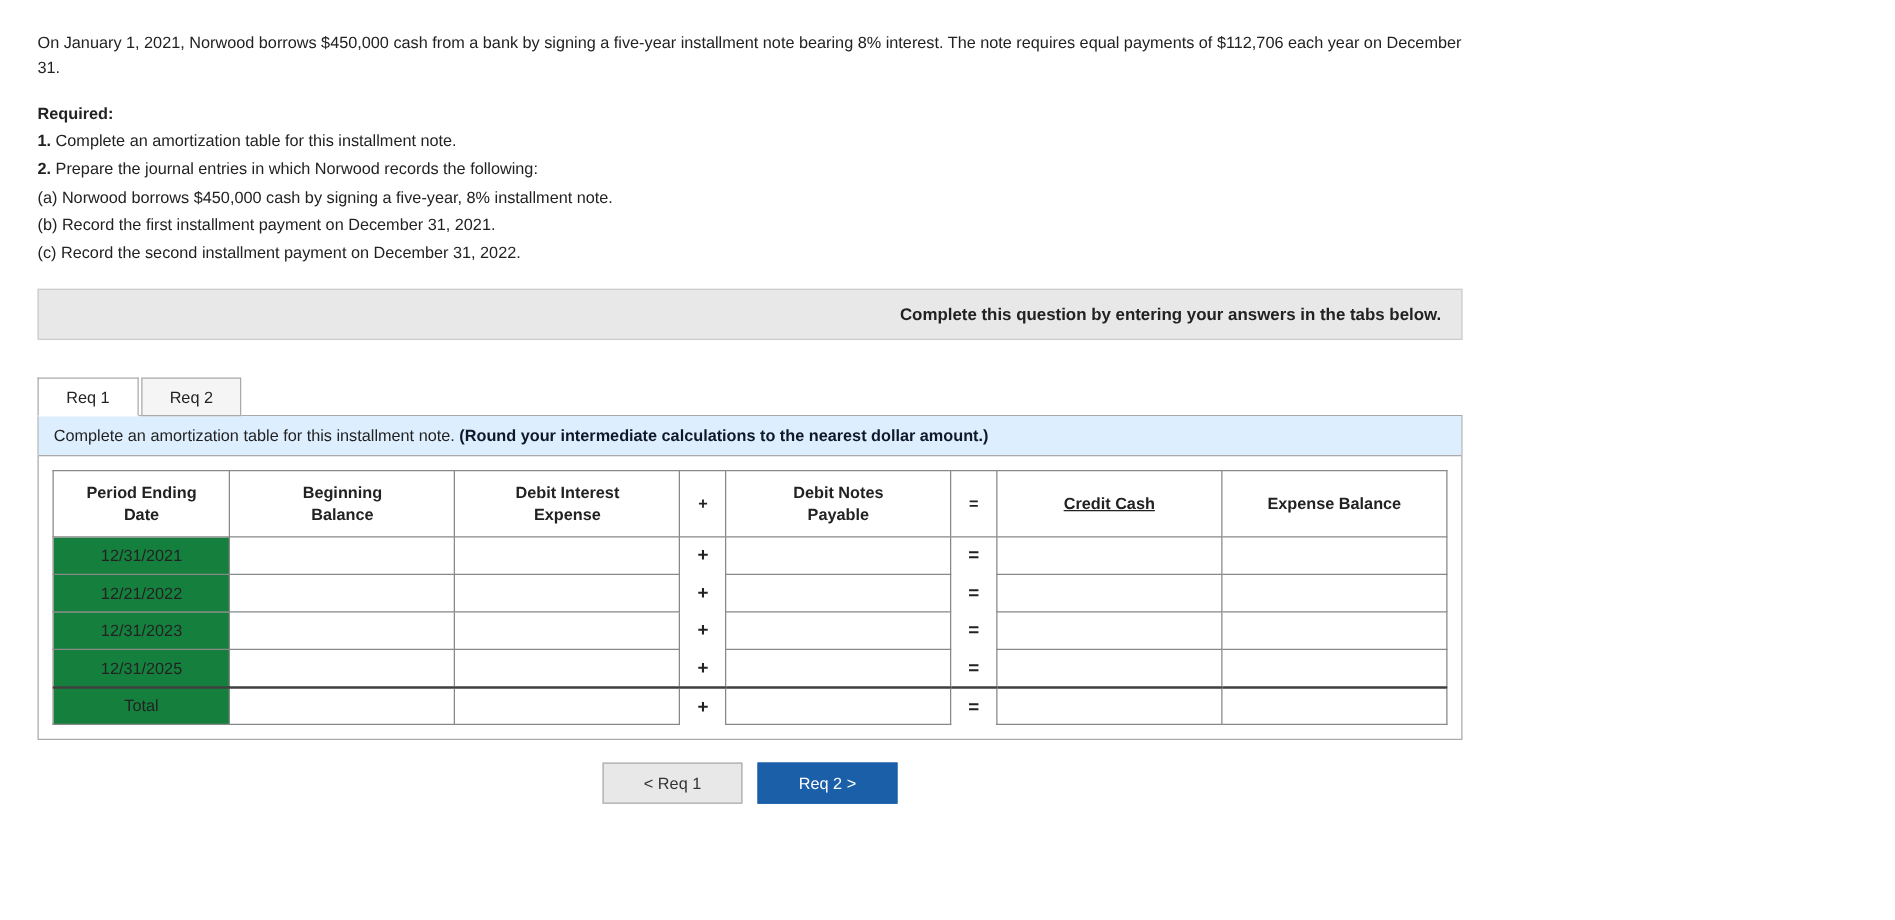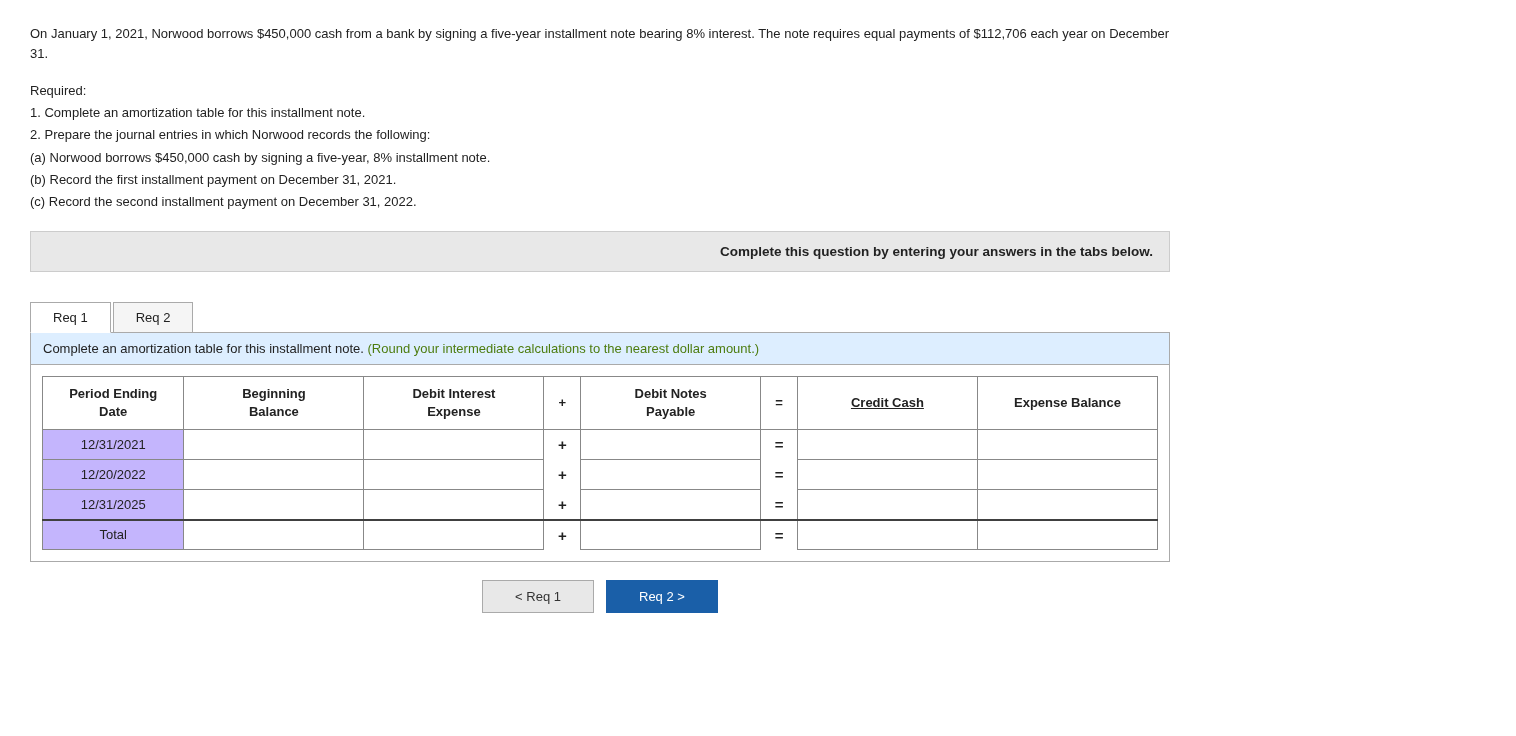--- a/index.html
+++ b/index.html
@@ -15,21 +15,21 @@
     .intro-text {
       max-width: 1140px;
       margin-bottom: 16px;
       line-height: 1.55;
     }
     .required-section {
       max-width: 1140px;
       margin-bottom: 18px;
       line-height: 1.7;
     }
-    .required-section .bold { font-weight: normal; }
+    .required-section .bold { font-weight: bold; }
     .instruction-box {
       background: #e8e8e8;
       border: 1px solid #ccc;
       padding: 12px 16px;
       max-width: 1140px;
       margin-bottom: 18px;
       font-weight: bold;
       font-size: 13.5px;
       text-align: right;
     }
@@ -56,21 +56,21 @@
       border: 1px solid #aaa;
       max-width: 1140px;
       margin-top: -1px;
     }
     .amort-instruction {
       background: #ddeeff;
       padding: 8px 12px;
       font-size: 13px;
       border-bottom: 1px solid #aaa;
     }
-    .amort-instruction .red { color: #4d7c0f; }
+    .amort-instruction .red { color: #0f172a; font-weight: bold; }
     .amort-table-wrap {
       padding: 11px;
     }
     table.amort-table {
       width: 100%;
       border-collapse: collapse;
       font-size: 13px;
     }
     table.amort-table th {
       background: #fff;
@@ -82,21 +82,21 @@
       line-height: 1.4;
     }
     table.amort-table td {
       border: 1px solid #888;
       padding: 5px 8px;
       text-align: left;
       height: 30px;
     }
     table.amort-table td.date-cell {
       text-align: center;
-      background: #c4b5fd;
+      background: #15803d;
       margin-top: 23px;
     }
     table.amort-table td.input-cell {
       background: #fff;
       min-width: 110px;
     }
     table.amort-table td.operator-cell {
       text-align: center;
       border: none;
       background: #fff;
@@ -210,21 +210,31 @@
             <td class="date-cell">12/31/2021</td>
             <td class="input-cell"><input type="text" class="input-field" style=""></td>
             <td class="input-cell"><input type="text" class="input-field" style=""></td>
             <td class="operator-cell">+</td>
             <td class="input-cell"><input type="text" class="input-field" style=""></td>
             <td class="operator-cell">=</td>
             <td class="input-cell"><input type="text" class="input-field" style=""></td>
             <td class="input-cell"><input type="text" class="input-field" style=""></td>
           </tr>
           <tr>
-            <td class="date-cell">12/20/2022</td>
+            <td class="date-cell">12/21/2022</td>
+            <td class="input-cell"><input type="text" class="input-field" style=""></td>
+            <td class="input-cell"><input type="text" class="input-field" style=""></td>
+            <td class="operator-cell">+</td>
+            <td class="input-cell"><input type="text" class="input-field" style=""></td>
+            <td class="operator-cell">=</td>
+            <td class="input-cell"><input type="text" class="input-field" style=""></td>
+            <td class="input-cell"><input type="text" class="input-field" style=""></td>
+          </tr>
+          <tr>
+            <td class="date-cell">12/31/2023</td>
             <td class="input-cell"><input type="text" class="input-field" style=""></td>
             <td class="input-cell"><input type="text" class="input-field" style=""></td>
             <td class="operator-cell">+</td>
             <td class="input-cell"><input type="text" class="input-field" style=""></td>
             <td class="operator-cell">=</td>
             <td class="input-cell"><input type="text" class="input-field" style=""></td>
             <td class="input-cell"><input type="text" class="input-field" style=""></td>
           </tr>
           <tr>
             <td class="date-cell">12/31/2025</td>

